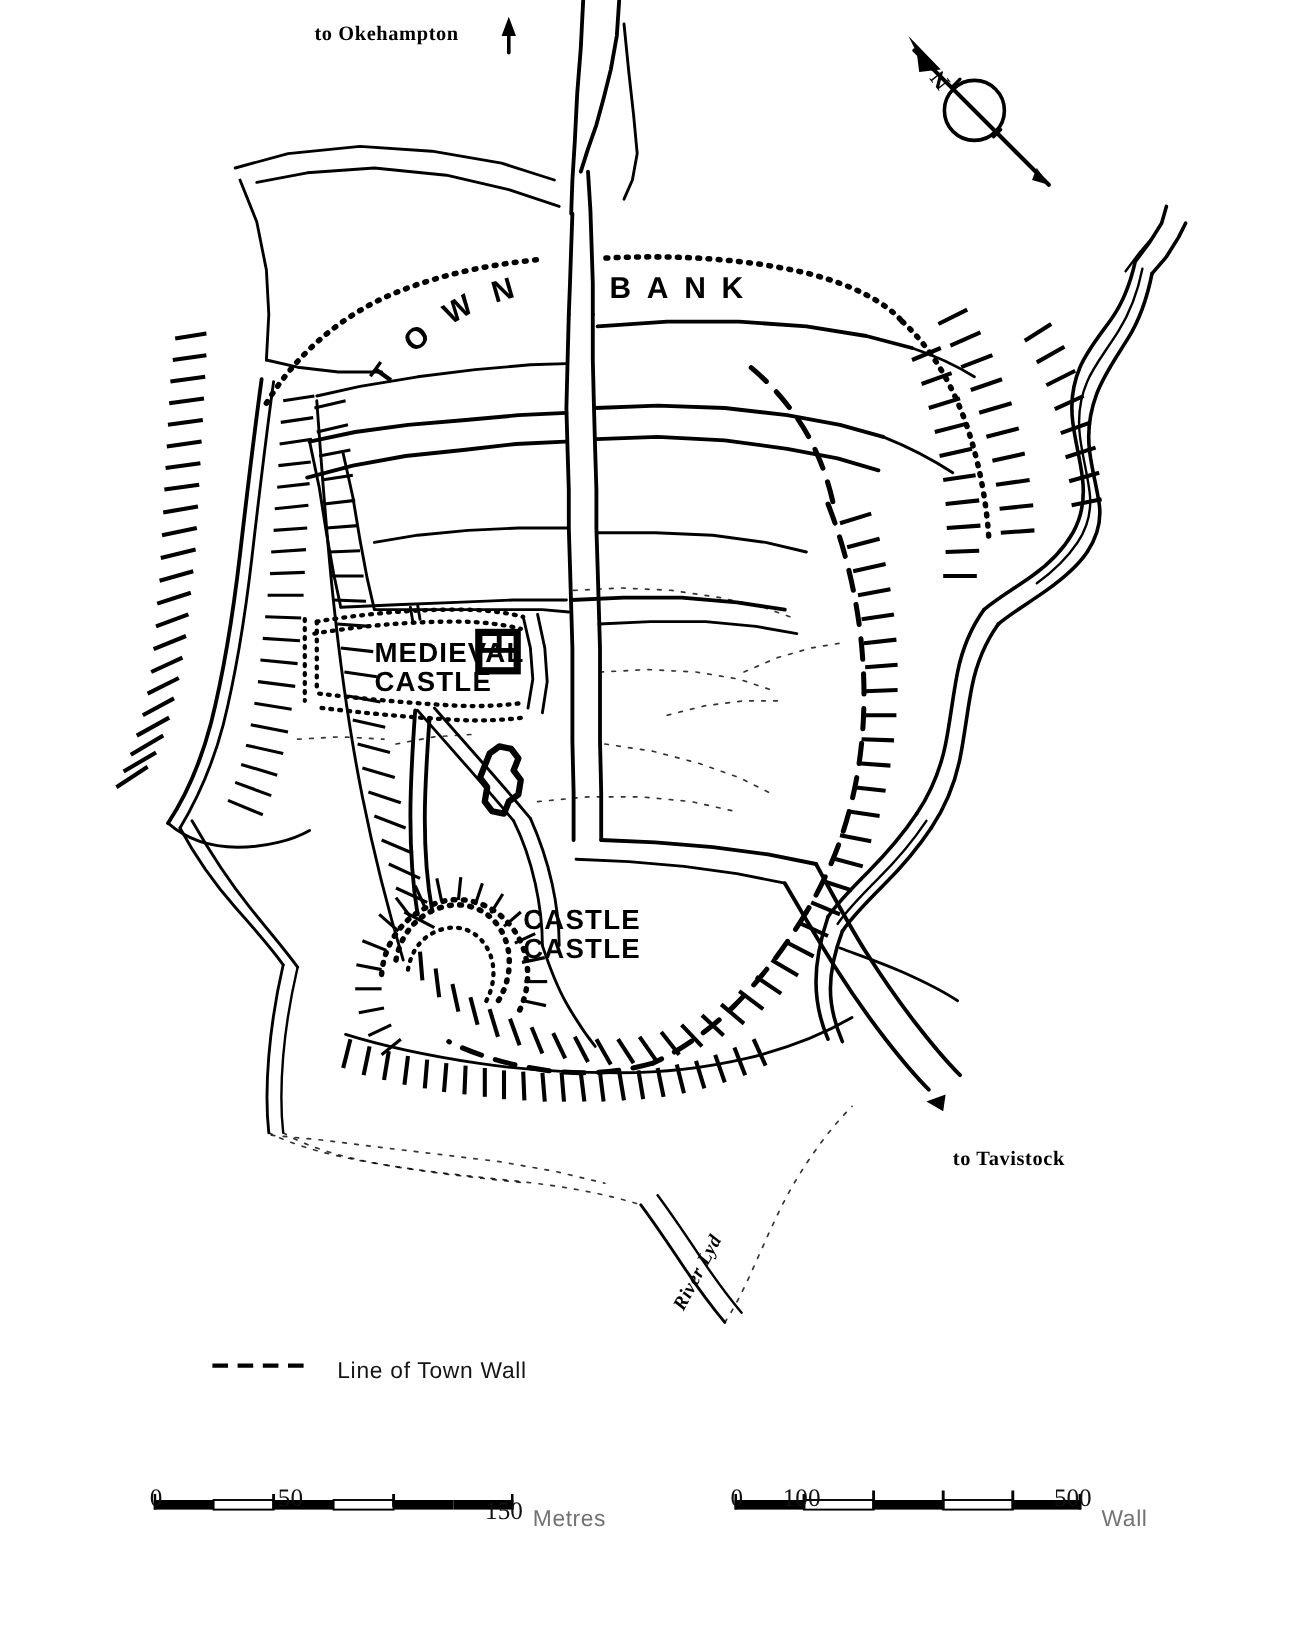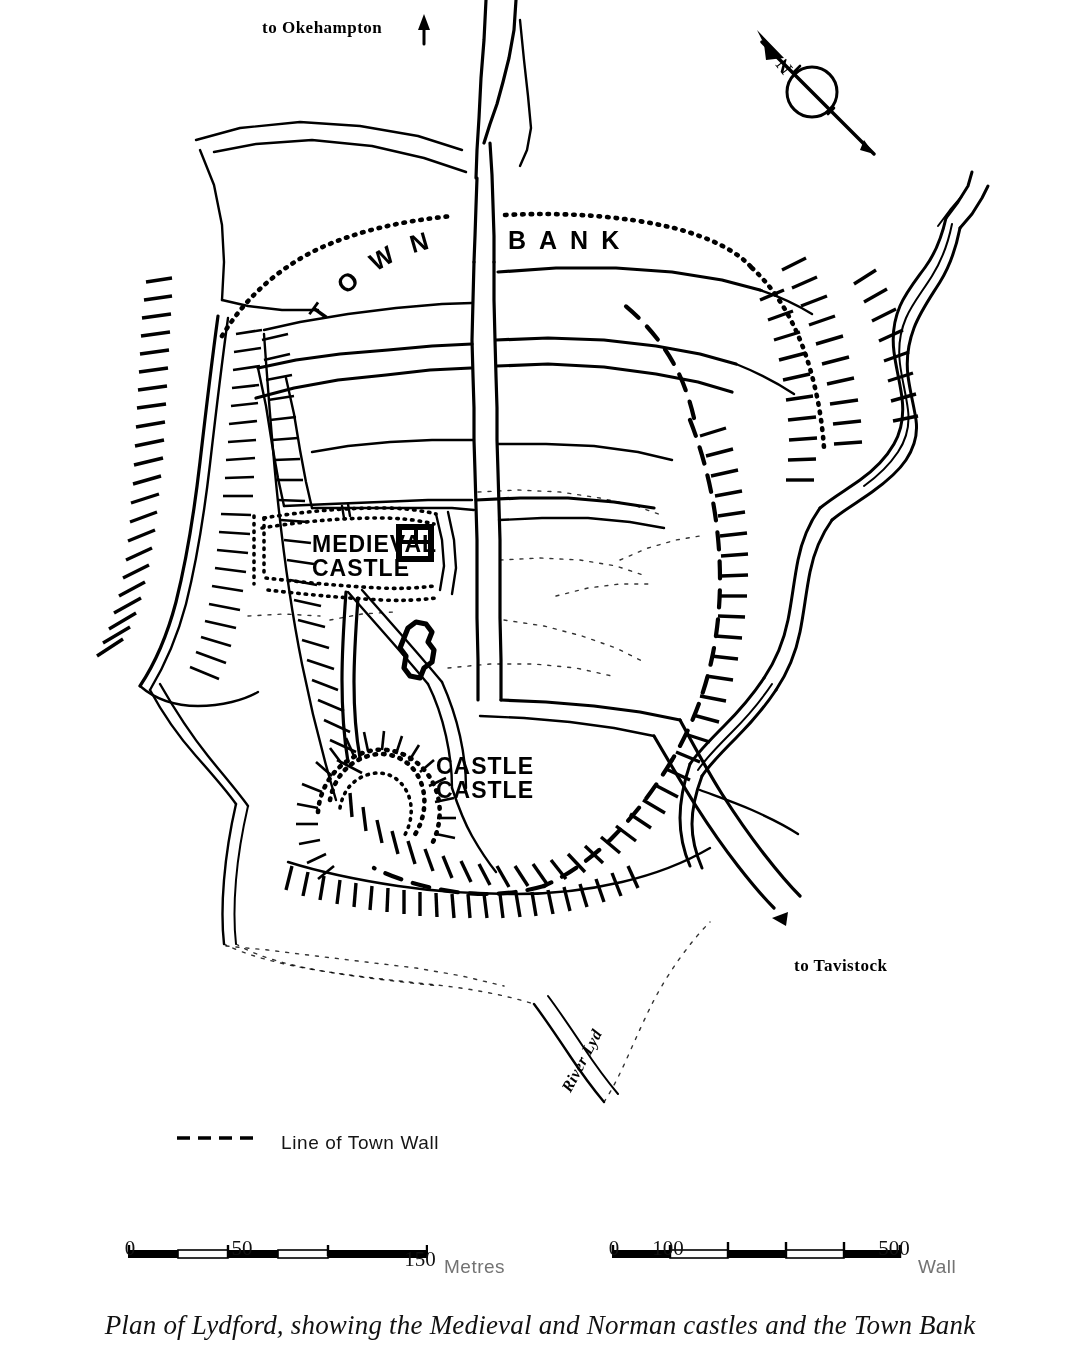--- a/index.html
+++ b/index.html
@@ -601,15 +601,14 @@
       <rect x="0" y="14" width="58" height="8" fill="#000"></rect>
       <rect x="58" y="14" width="58" height="8" fill="#fff" stroke="#000" stroke-width="1.6"></rect>
       <rect x="116" y="14" width="58" height="8" fill="#000"></rect>
       <rect x="174" y="14" width="58" height="8" fill="#fff" stroke="#000" stroke-width="1.6"></rect>
       <rect x="232" y="14" width="57" height="8" fill="#000"></rect>
       <path d="M1 9 L1 22 M58 9 L58 22 M116 6 L116 22 M174 6 L174 22 M232 6 L232 22 M288 9 L288 22" stroke="#000" stroke-width="2.4" fill="none"></path>
     </svg>
     <span class="scale-unit" style="left:306px; top:20px;">Wall</span>
   </div>
 
-  <div id="caption">Plan of Lydford, showing the Medieval and Norman castles and the Town Bank</div>
 
 </div>
 
 </body></html>

